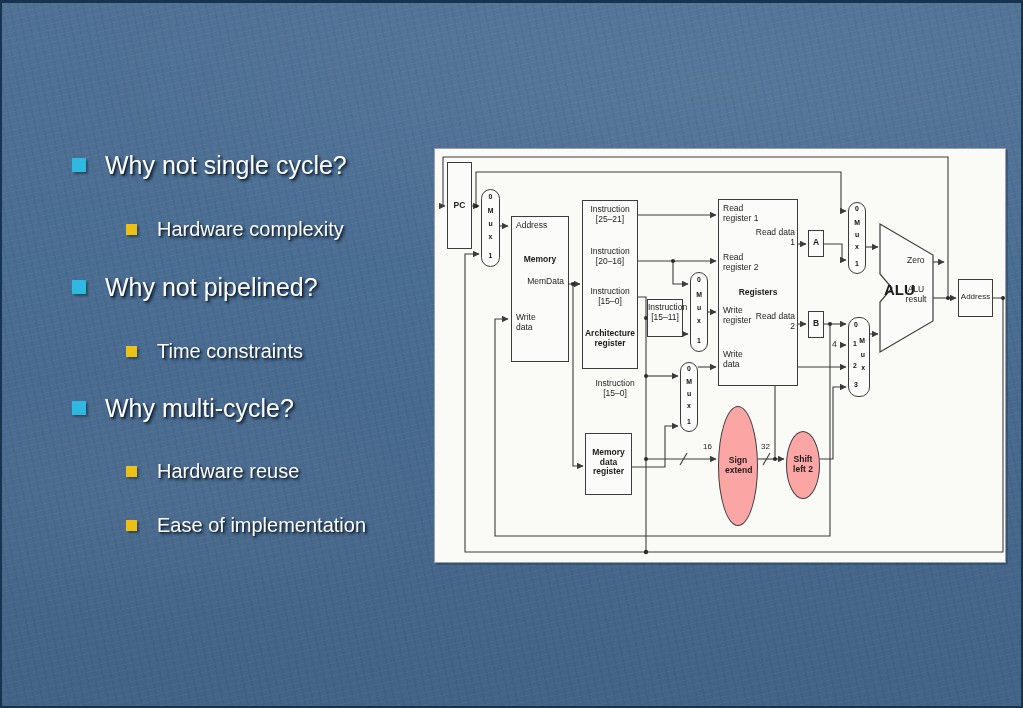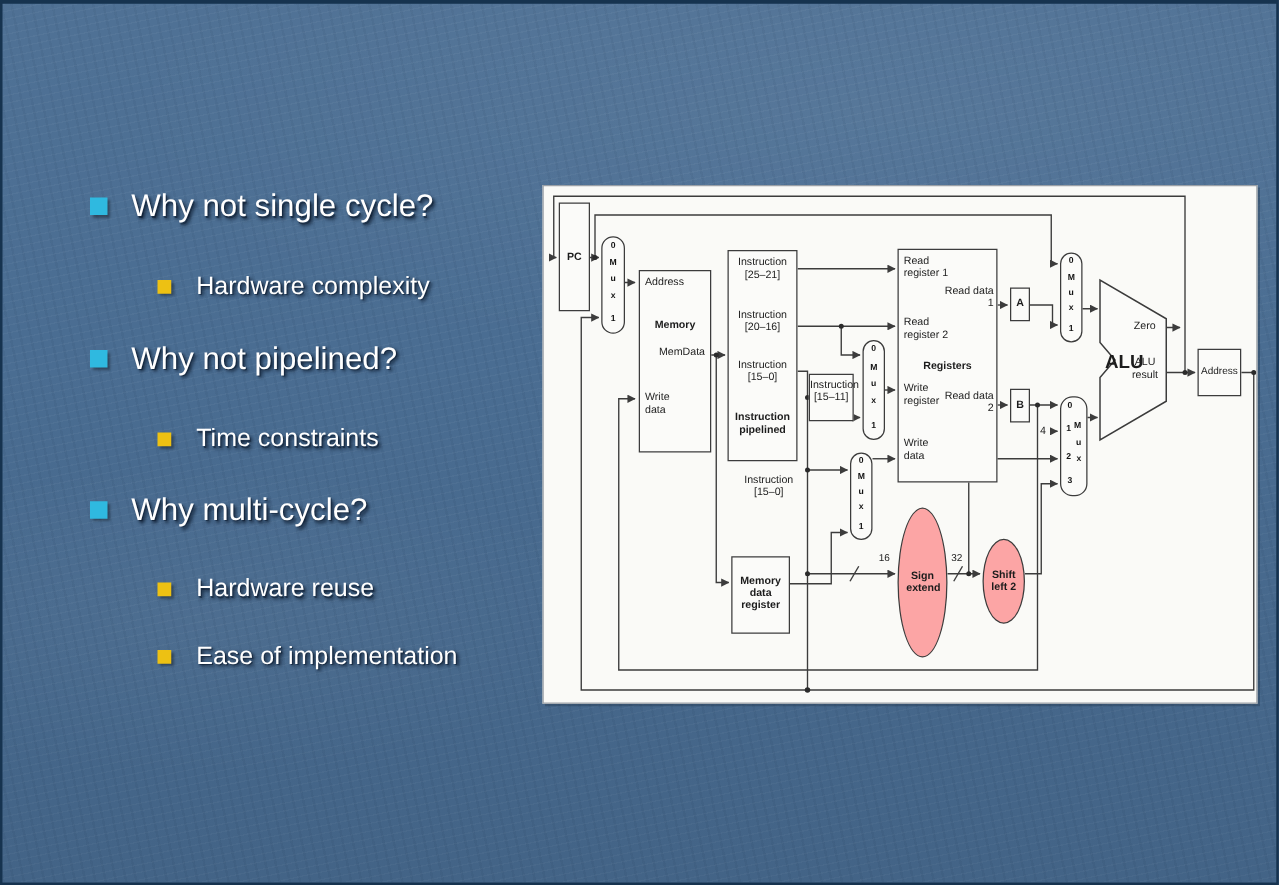--- a/index.html
+++ b/index.html
@@ -170,21 +170,21 @@
       <div class="d-label" style="left:4px; top:4px;">Address</div>
       <div class="d-label bld ctr" style="left:0; right:0; top:38px;">Memory</div>
       <div class="d-label rgt" style="left:8px; width:44px; top:60px;">MemData</div>
       <div class="d-label" style="left:4px; top:96px; width:28px;">Write data</div>
     </div>
 
     <div class="d-box" style="left:147px; top:51px; width:56px; height:169px;">
       <div class="d-label ctr" style="left:0; right:0; top:4px;">Instruction [25–21]</div>
       <div class="d-label ctr" style="left:0; right:0; top:46px;">Instruction [20–16]</div>
       <div class="d-label ctr" style="left:0; right:0; top:86px;">Instruction [15–0]</div>
-      <div class="d-label bld ctr" style="left:0; right:0; top:128px;">Instruction pipelined</div>
+      <div class="d-label bld ctr" style="left:0; right:0; top:128px;">Architecture register</div>
     </div>
 
     <div class="d-label ctr" style="left:155px; top:230px; width:50px;">Instruction [15–0]</div>
 
     <div class="d-box" style="left:212px; top:150px; width:36px; height:38px;">
       <div class="d-label ctr" style="left:0; right:0; top:3px;">Instruction [15–11]</div>
     </div>
 
     <div class="mux" style="left:255px; top:123px; width:18px; height:80px;">
       <span class="mc" style="top:3px;">0</span>
@@ -195,21 +195,21 @@
     </div>
 
     <div class="mux" style="left:245px; top:213px; width:18px; height:70px;">
       <span class="mc" style="top:2px;">0</span>
       <span class="mc" style="top:15px;">M</span>
       <span class="mc" style="top:27px;">u</span>
       <span class="mc" style="top:39px;">x</span>
       <span class="mc" style="top:55px;">1</span>
     </div>
 
-    <div class="d-box" style="left:150px; top:296px; width:47px; height:62px;">
+    <div class="d-box" style="left:150px; top:284px; width:47px; height:62px;">
       <div class="d-label bld ctr" style="left:2px; right:2px; top:14px;">Memory data register</div>
     </div>
 
     <div class="d-box" style="left:283px; top:50px; width:80px; height:187px;">
       <div class="d-label" style="left:4px; top:4px; width:50px;">Read register 1</div>
       <div class="d-label rgt" style="left:36px; top:28px; width:40px;">Read data 1</div>
       <div class="d-label" style="left:4px; top:53px; width:50px;">Read register 2</div>
       <div class="d-label bld ctr" style="left:0; right:0; top:88px;">Registers</div>
       <div class="d-label" style="left:4px; top:106px; width:40px;">Write register</div>
       <div class="d-label rgt" style="left:36px; top:112px; width:40px;">Read data 2</div>

